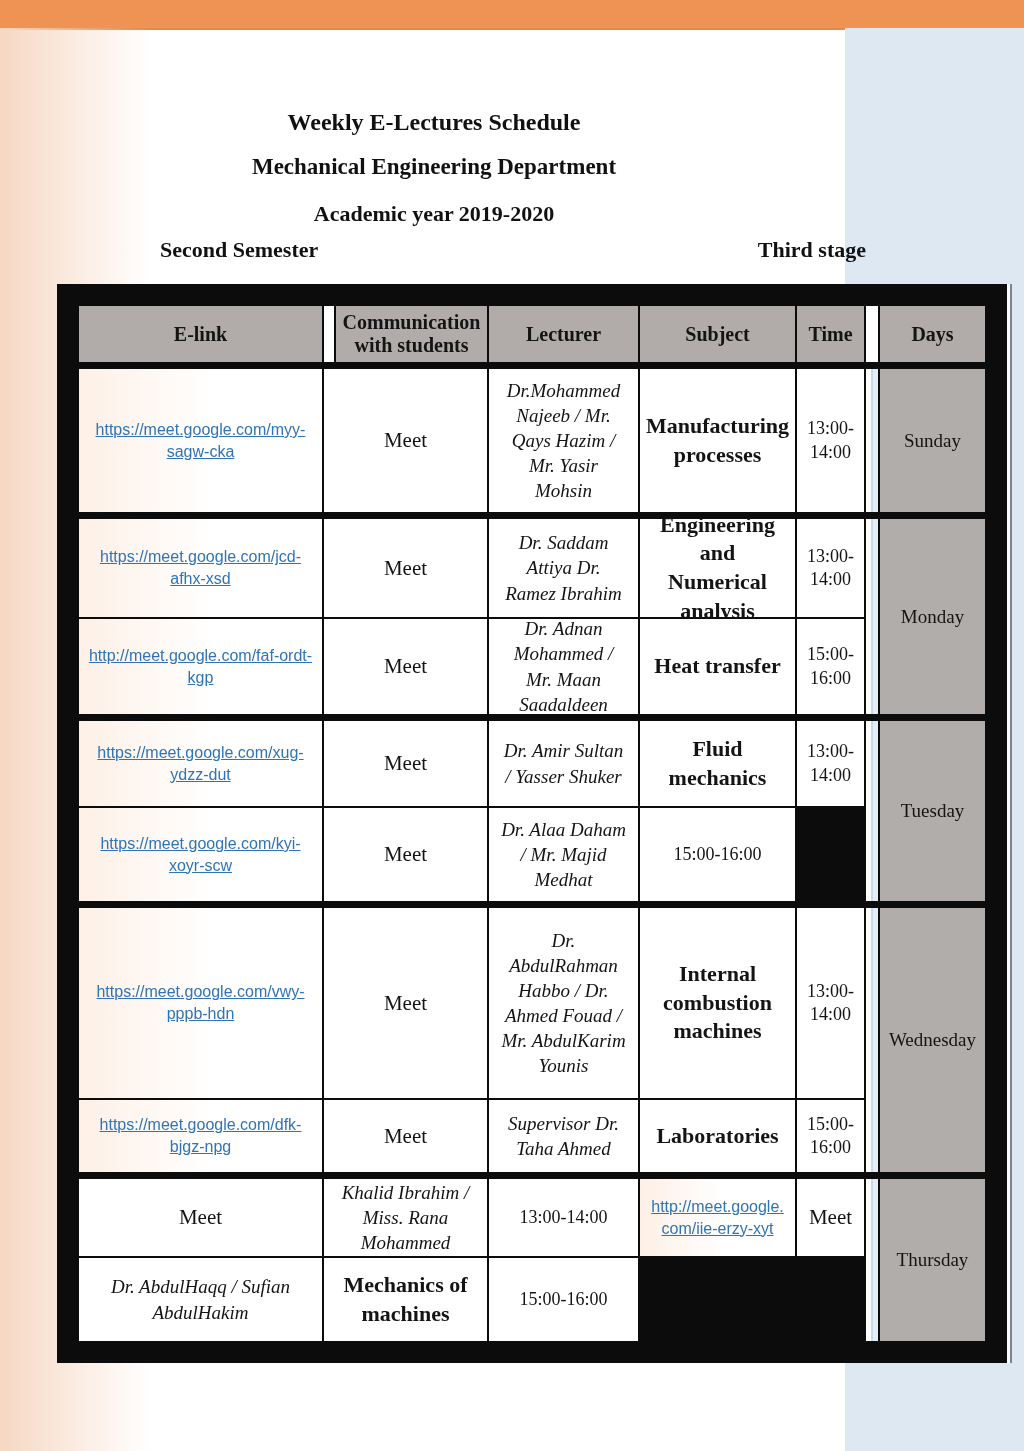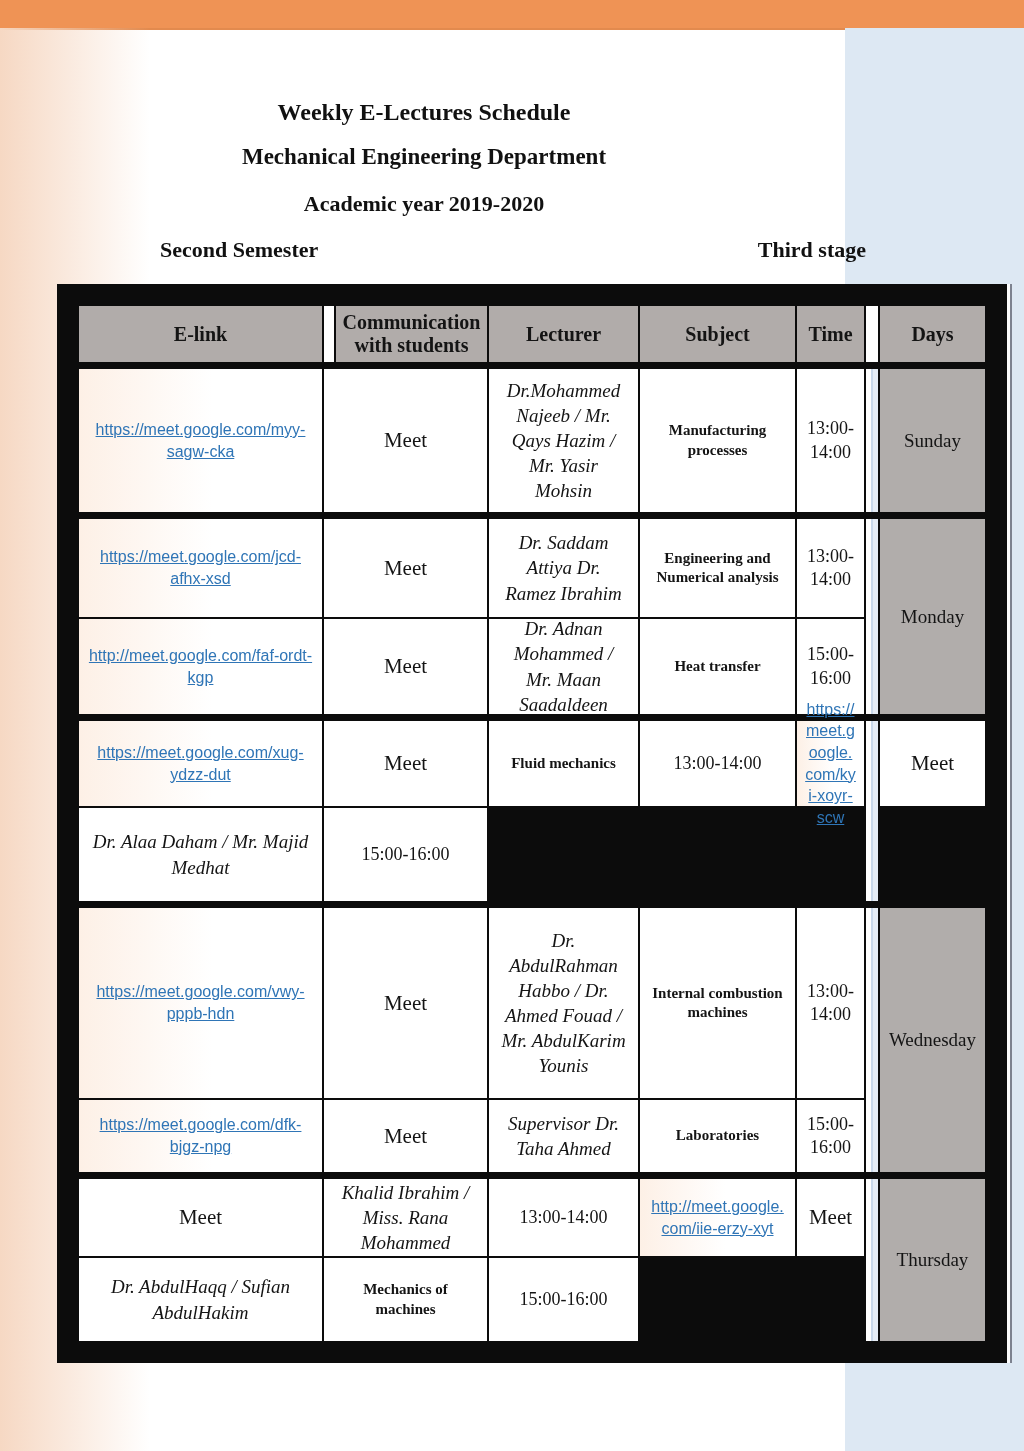--- a/index.html
+++ b/index.html
@@ -4,21 +4,21 @@
 <style>
   html,body{margin:0;padding:0;}
   body{font-family:"Liberation Serif", serif; background:#e9e9e9;}
   .page{position:relative;width:1024px;height:1451px;background:#ffffff;overflow:hidden;margin:0 auto;}
 
   .topbar{position:absolute;top:0;left:0;width:1024px;height:28px;background:#ef9355;border-bottom:2px solid #e28a4e;}
   .left-fade{position:absolute;top:28px;left:0;bottom:0;width:150px;
     background:linear-gradient(to right,#f6d8c3,rgba(255,255,255,0));}
   .blue-band{position:absolute;top:28px;right:0;bottom:0;width:179px;background:#dde8f3;}
 
-  .title{position:absolute;left:0;width:846px;text-align:center;font-weight:bold;color:#111;margin:1px;}
+  .title{position:absolute;left:0;width:846px;text-align:center;font-weight:bold;color:#111;margin:11px;}
   .t1{top:98px;font-size:24px;}
   .t2{top:143px;font-size:23px;}
   .t3{top:190px;font-size:22px;}
   .subhead{position:absolute;top:237px;left:0;width:1024px;box-sizing:border-box;
     display:flex;justify-content:space-between;padding:0 158px 0 160px;
     font-weight:bold;font-size:22px;color:#111;}
 
   .schedule{position:absolute;left:57px;top:284px;background:#0c0c0c;padding:22px;
     box-shadow:3px 0 0 #fbfbfb, 5px 0 0 rgba(45,45,60,.55);}
 
@@ -35,21 +35,21 @@
     text-align:center;color:#141414;box-sizing:border-box;}
   .hcell{background:#b1acaa;font-weight:bold;font-size:20px;line-height:1.15;padding:2px 4px;}
   .hspacer{background:#ffffff;}
   .hgutter{background:#ffffff;}
 
   .c-link{background:linear-gradient(to right,#fdf0e6,#ffffff 55%);padding:2px 8px;}
   .c-link a{color:#2f75b6;font-family:"Liberation Sans", sans-serif;font-size:16px;
     text-decoration:underline;line-height:1.35;word-break:break-word;cursor:pointer;}
   .c-meet{font-size:21px;text-align:right;}
   .c-lect{font-size:19px;line-height:1.32;padding:2px 10px;font-style:italic;}
-  .c-subj{font-weight:bold;font-size:15px;line-height:1.3;padding:2px 9px;}
+  .c-subj{font-weight:bold;font-size:22px;line-height:1.3;padding:2px 9px;}
   .c-time{font-size:18px;line-height:1.3;padding:2px 4px;}
   .c-day{background:#b1adab;font-size:19px;}
   .sec .gutter{grid-column:6;grid-row:1 / -1;
     background:linear-gradient(to right,#ffffff 0 38%,#c9d8ea 38% 58%,#e6edf6 58% 100%);}
   .sec .c-day{grid-column:7;grid-row:1 / -1;}
 </style>
 </head>
 <body>
 
 <div class="page">
@@ -108,29 +108,31 @@
       <div class="cell c-time">15:00-16:00</div>
       <div class="gutter"></div>
       <div class="cell c-day">Monday</div>
     </section>
 
     <section class="sec sec-tue">
       <div class="cell c-link">
           <a>https://meet.google.com/xug-ydzz-dut</a>
         </div>
       <div class="cell c-meet">Meet</div>
+      <div class="cell c-lect">Dr. Amir Sultan / Yasser Shuker</div>
       <div class="cell c-subj">Fluid mechanics</div>
       <div class="cell c-time">13:00-14:00</div>
       <div class="cell c-link">
           <a>https://meet.google.com/kyi-xoyr-scw</a>
         </div>
       <div class="cell c-meet">Meet</div>
       <div class="cell c-lect">Dr. Alaa Daham / Mr. Majid Medhat</div>
       <div class="cell c-time">15:00-16:00</div>
       <div class="gutter"></div>
+      <div class="cell c-day">Tuesday</div>
     </section>
 
     <section class="sec sec-wed">
       <div class="cell c-link">
           <a>https://meet.google.com/vwy-pppb-hdn</a>
         </div>
       <div class="cell c-meet">Meet</div>
       <div class="cell c-lect">Dr. AbdulRahman Habbo / Dr. Ahmed Fouad / Mr. AbdulKarim Younis</div>
       <div class="cell c-subj">Internal combustion machines</div>
       <div class="cell c-time">13:00-14:00</div>

